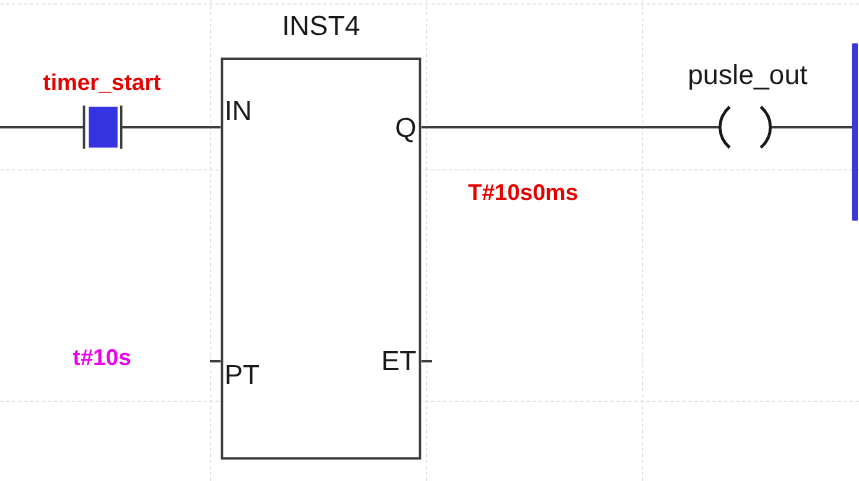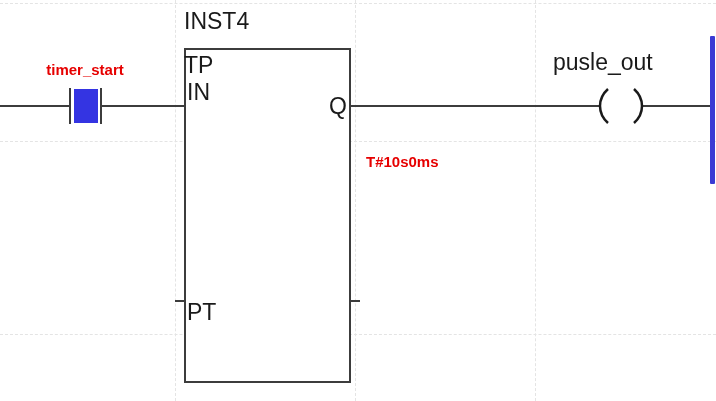--- a/index.html
+++ b/index.html
@@ -16,23 +16,23 @@
   
   .wire{position:absolute;background:var(--wire,#3c3c3c);}
   .wire.h{height:2px;}
   
   .contact-bar{position:absolute;width:2px;height:36px;top:88px;background:var(--wire,#3c3c3c);}
   .contact-fill{position:absolute;left:74px;top:89px;width:24px;height:34px;background:var(--contact-fill,#3434e2);}
   
   .fblock{position:absolute;left:184px;top:48px;width:167px;height:335px;
           border:2px solid var(--wire,#3c3c3c);background:#fff;box-sizing:border-box;}
   .txt{position:absolute;color:var(--text,#1a1a1a);font-size:23px;line-height:25px;white-space:nowrap;}
-  .txt.center{text-align:left;}
+  .txt.center{text-align:center;}
   .txt.right{text-align:right;}
-  .val{position:absolute;font-size:15px;line-height:23px;font-weight:bold;white-space:nowrap;}
+  .val{position:absolute;font-size:19px;line-height:23px;font-weight:bold;white-space:nowrap;}
   .val.red{color:var(--variable,#e60000);}
   .val.magenta{color:var(--literal,#ee00ee);}
   
   .coil{position:absolute;left:594px;top:86px;width:50px;height:40px;}
   .coil svg{display:block;}
   .coil path{fill:none;stroke:var(--text,#1a1a1a);stroke-width:2.5;}
   
   .rail{position:absolute;left:710px;top:36px;width:5px;height:148px;
         background:var(--rail,#3b3bd4);border-radius:1px;}
 </style>
@@ -57,26 +57,27 @@
 
   <div>
     <div class="val red center" style="left:15px;top:58px;width:140px;text-align:center">timer_start</div>
     <div class="contact-fill"></div>
     <div class="contact-bar" style="left:69px"></div>
     <div class="contact-bar" style="left:100px"></div>
   </div>
 
   <div class="txt center" style="left:184px;top:9px;width:167px">INST4</div>
   <div class="fblock"></div>
-  <div class="txt center" style="left:184px;top:53px;width:167px">TP</div>
   <div class="txt" style="left:187px;top:80px">IN</div>
   <div class="txt right" style="left:184px;top:94px;width:163px">Q</div>
   <div class="txt" style="left:187px;top:300px">PT</div>
+  <div class="txt right" style="left:184px;top:288px;width:163px">ET</div>
 
-  <div class="val red" style="left:366px;top:150px">T#10s0ms</div>
+  <div class="val red" style="left:390px;top:150px">T#10s0ms</div>
+  <div class="val magenta" style="left:15px;top:287px;width:140px;text-align:center">t#10s</div>
 
   <div>
     <div class="txt center" style="left:553px;top:50px;width:140px">pusle_out</div>
     <div class="coil">
       <svg width="50" height="40" viewBox="0 0 50 40" aria-hidden="true">
         <path d="M 14 3 A 30 25 0 0 0 14 37"></path>
         <path d="M 40 3 A 30 25 0 0 1 40 37"></path>
       </svg>
     </div>
   </div>

